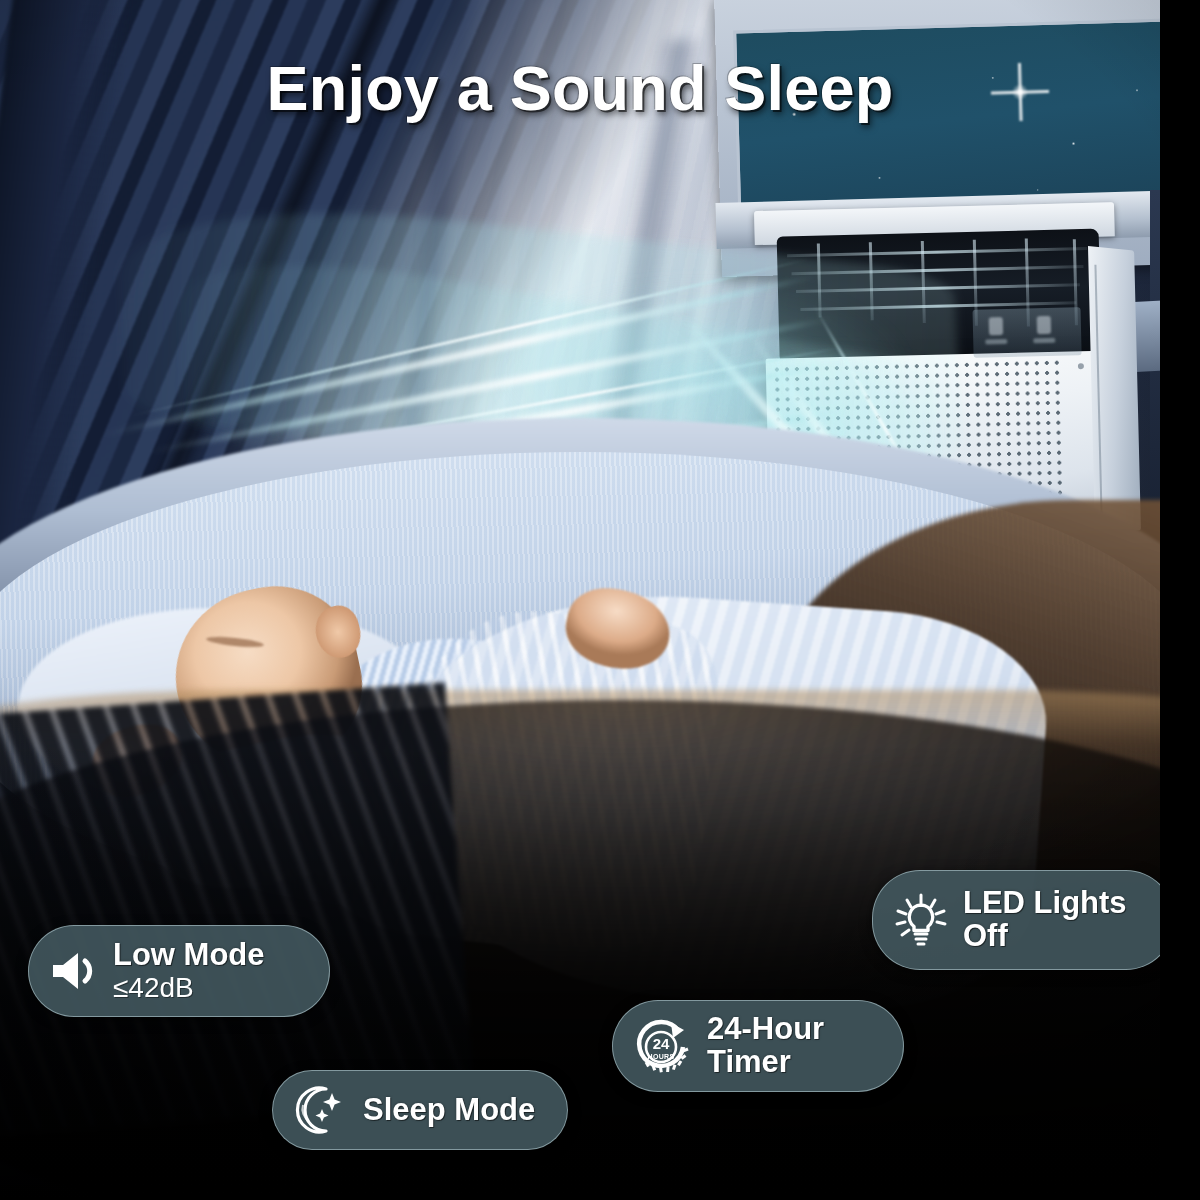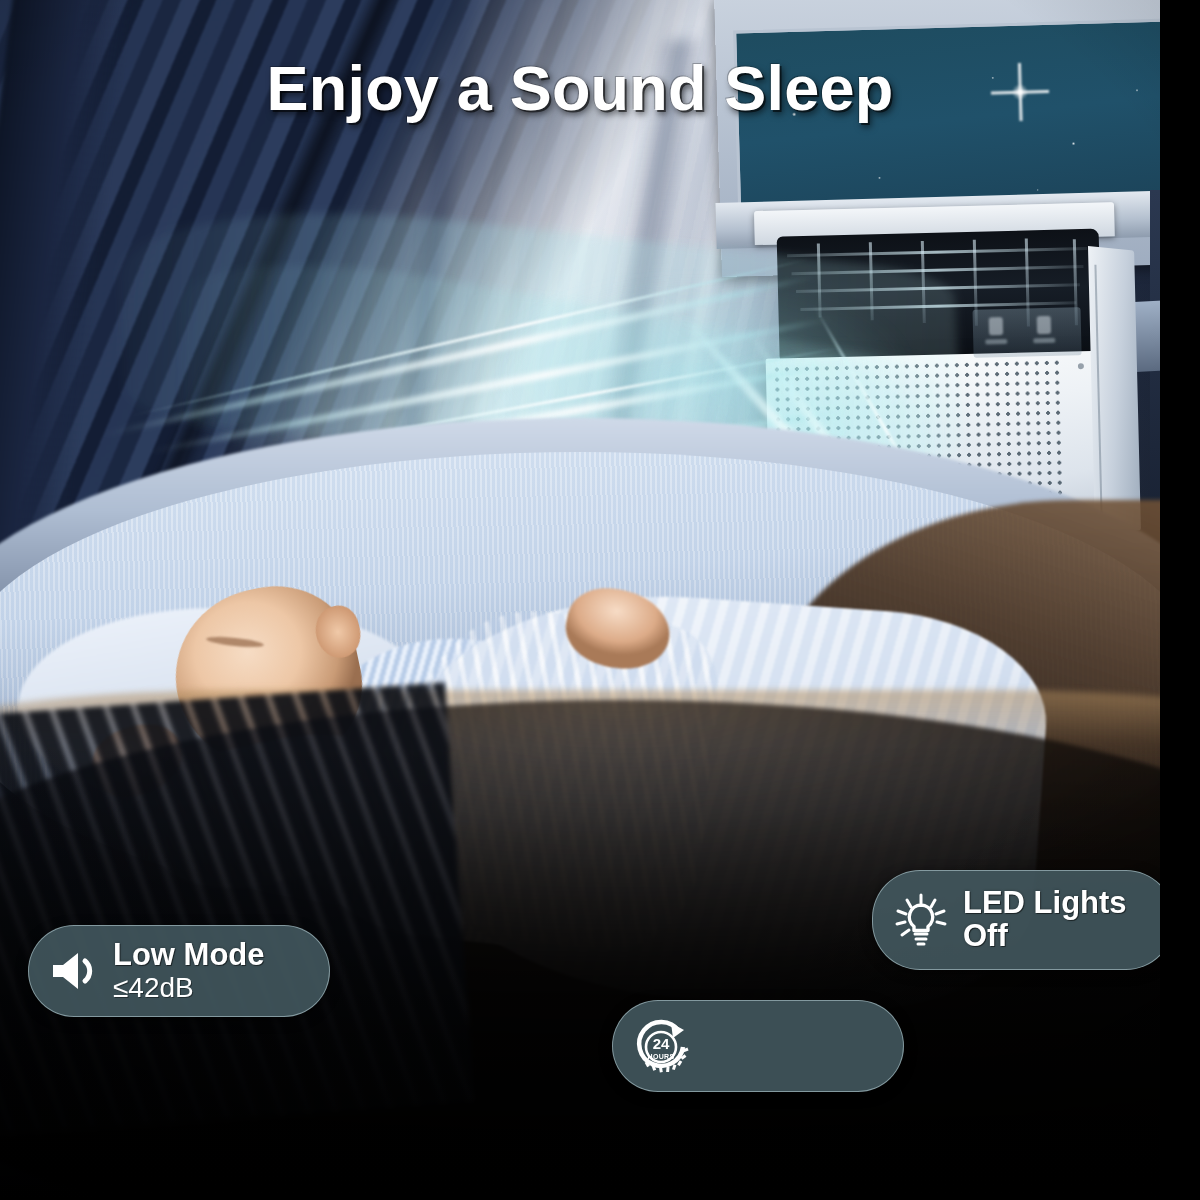--- a/index.html
+++ b/index.html
@@ -453,16 +453,31 @@
         <path d="M35 50 l-0.4 5"></path>
           <path d="M42 47.8 l-1.6 4.8"></path>
           <path d="M48 44 l-2.6 4.3"></path>
         <path d="M52.5 38.5 l-4 3.2"></path>
           <path d="M55 32 l-4.7 1.8"></path>
       </g>
       <circle cx="28" cy="30" r="15" fill="none" stroke="#ffffff" stroke-width="2.6"></circle>
       <text x="28" y="32" text-anchor="middle" font-family="Liberation Sans, sans-serif" font-size="15" font-weight="bold" fill="#ffffff">24</text>
       <text x="28" y="42" text-anchor="middle" font-family="Liberation Sans, sans-serif" font-size="7" font-weight="bold" fill="#ffffff" letter-spacing="0.3">HOURS</text>
     </svg>
-  </div>
-
+    <span class="txt">
+      <span class="l1">24-Hour</span>
+      <span class="l1">Timer</span>
+    </span>
+  </div>
+
+  <div class="badge" id="badge-sleep">
+    <svg class="ico" width="56" height="54" viewBox="0 0 56 54">
+      <path d="M33 6 A22 22 0 1 0 33 48 A18 18 0 0 1 33 6 z" fill="none" stroke="#ffffff" stroke-width="3.2" stroke-linejoin="round"></path>
+      <path d="M10 22 a14 14 0 0 0 6 16" fill="none" stroke="#ffffff" stroke-width="2" opacity=".75"></path>
+      <path d="M39 10 l2.6 6.4 L48 19 l-6.4 2.6 L39 28 l-2.6 -6.4 L30 19 l6.4 -2.6 z" fill="#ffffff"></path>
+      <path d="M29 26 l1.9 4.6 L35.5 32.5 l-4.6 1.9 L29 39 l-1.9 -4.6 L22.5 32.5 l4.6 -1.9 z" fill="#ffffff"></path>
+    </svg>
+    <span class="txt">
+      <span class="l1">Sleep Mode</span>
+    </span>
+  </div>
 
 </div>
 
 </body></html>

